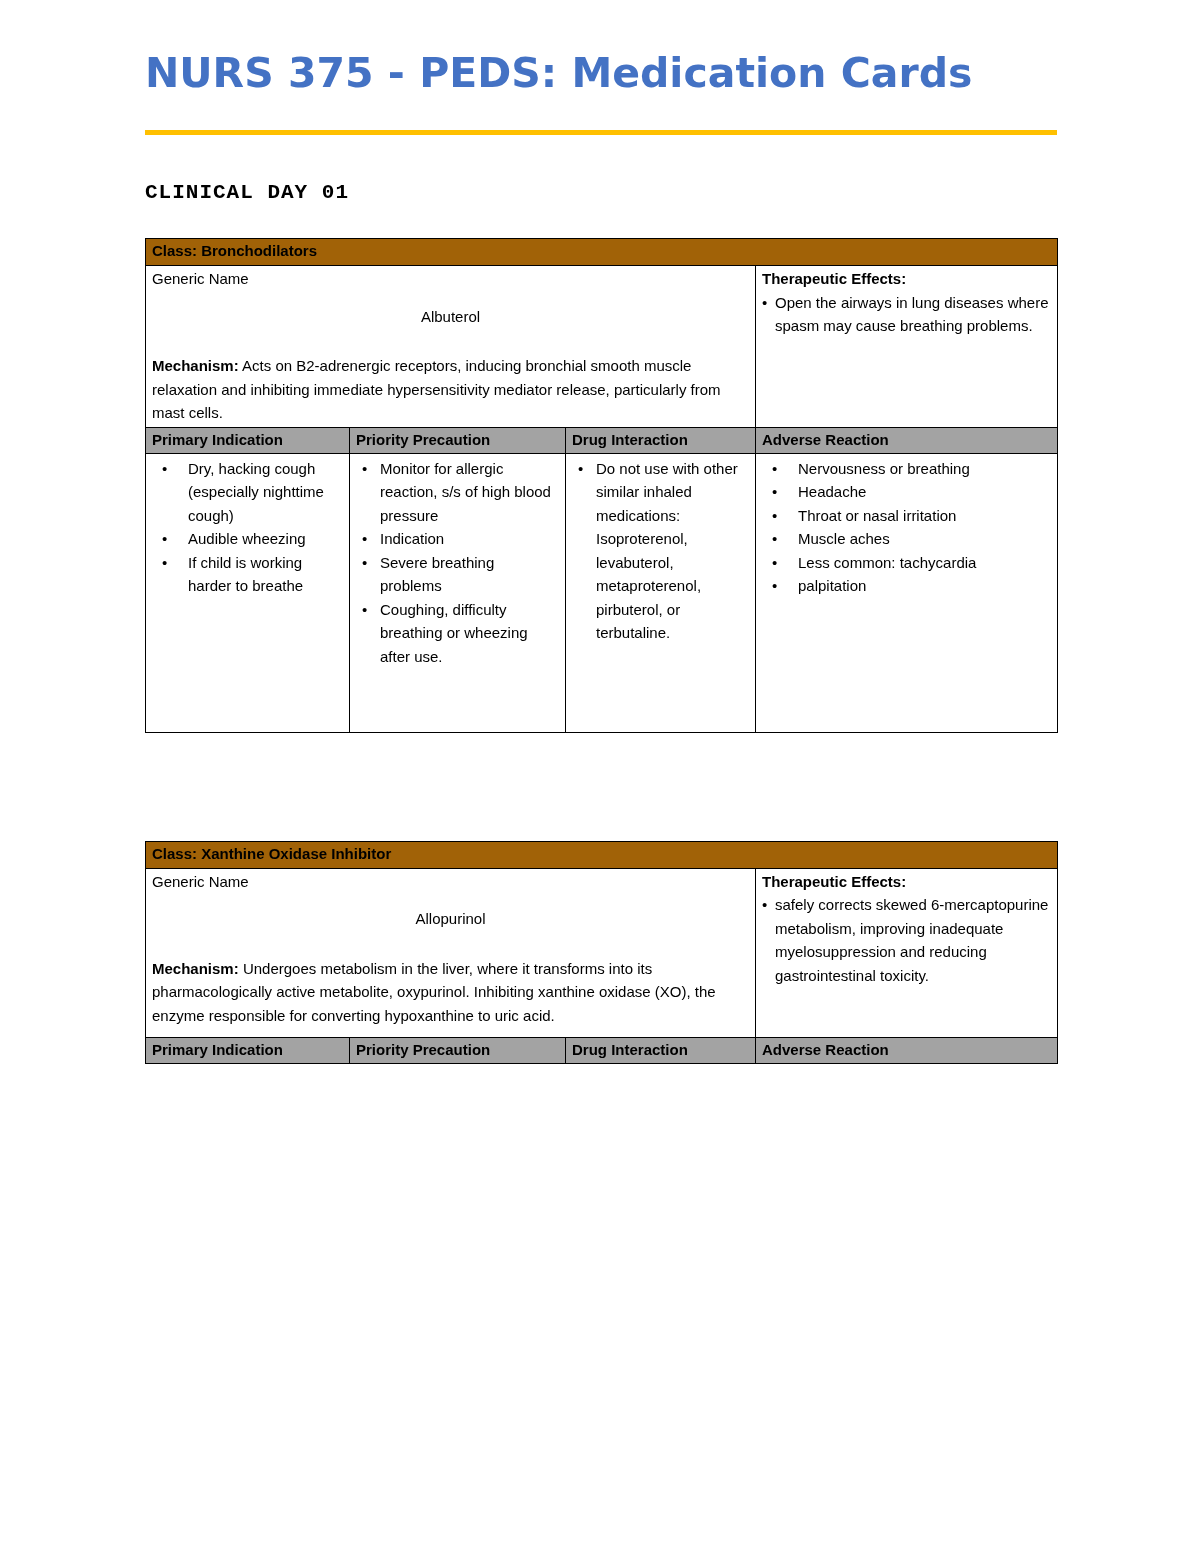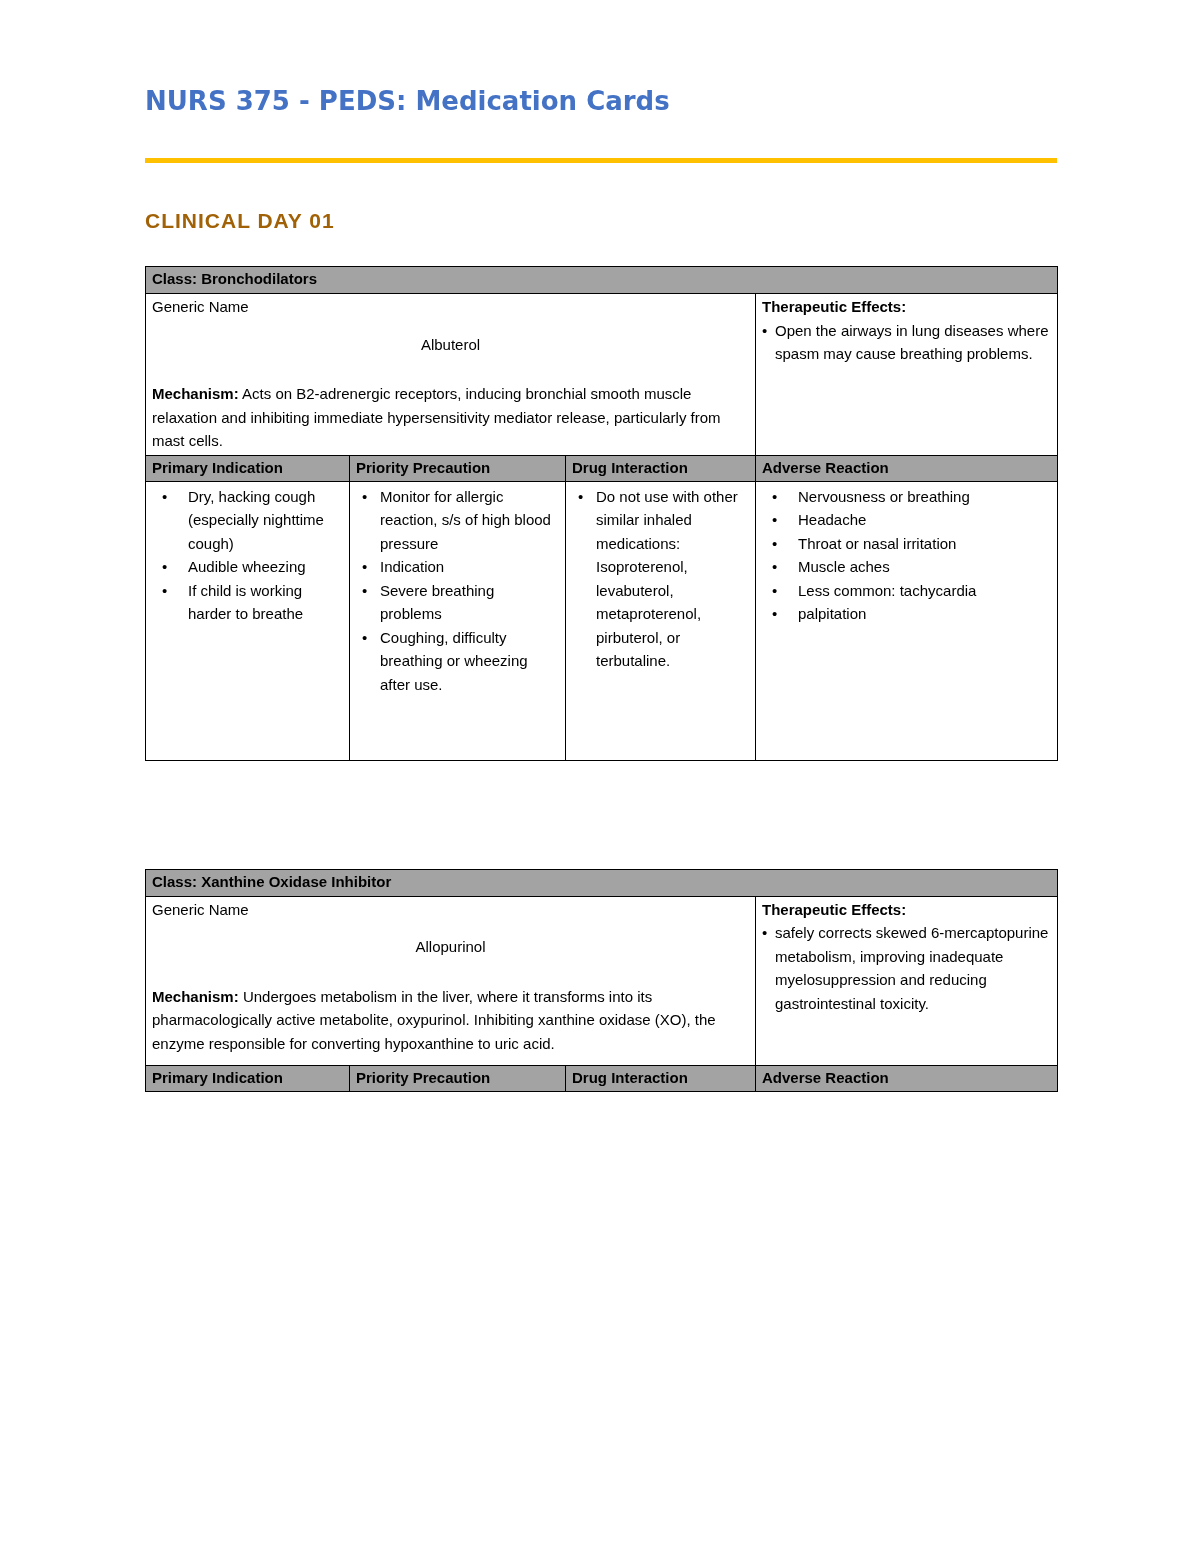--- a/index.html
+++ b/index.html
@@ -14,59 +14,59 @@
     color: #000000;
     position: relative;
   }
   .page {
     box-sizing: border-box;
     width: 1200px;
     padding: 0 143px 40px 145px;
   }
   .doc-title {
     margin: 0;
-    padding-top: 80px;
+    padding-top: 52px;
     font-family: "DejaVu Sans", sans-serif;
     font-weight: bold;
-    font-size: 26px;
+    font-size: 41px;
     line-height: 42px;
     color: #4472C4;
     letter-spacing: 0px;
   }
   .title-rule {
     margin-top: 36px;
     height: 5px;
     background: #FFC000;
   }
   .section-heading {
     margin: 0;
     padding-top: 44px;
-    font-family: Liberation Sans, sans-serif;
+    font-family: Liberation Mono, monospace;
     font-weight: bold;
     font-size: 21px;
     line-height: 28px;
-    color: #a16207;
+    color: #000000;
     letter-spacing: 1px;
   }
   table.med-card {
     border-collapse: collapse;
     table-layout: fixed;
     width: 912px;
   }
   #card-0 { margin-top: 31px; }
   #card-1 { margin-top: 108px; border-radius: 13px; }
   table.med-card td {
     border: 1.5px solid #000000;
     vertical-align: top;
     padding: 1px 6px 2px 6px;
     font-size: 15px;
     line-height: 23.5px;
   }
   tr.class-row td {
-    background: #a3a3a3;
+    background: #a16207;
     font-weight: bold;
     height: 23px;
     line-height: 22px;
   }
   #card-0 tr.generic-row { height: 150px; }
   #card-1 tr.generic-row { height: 169px; }
   tr.head-row td {
     background: #a3a3a3;
     font-weight: bold;
     height: 22px;

